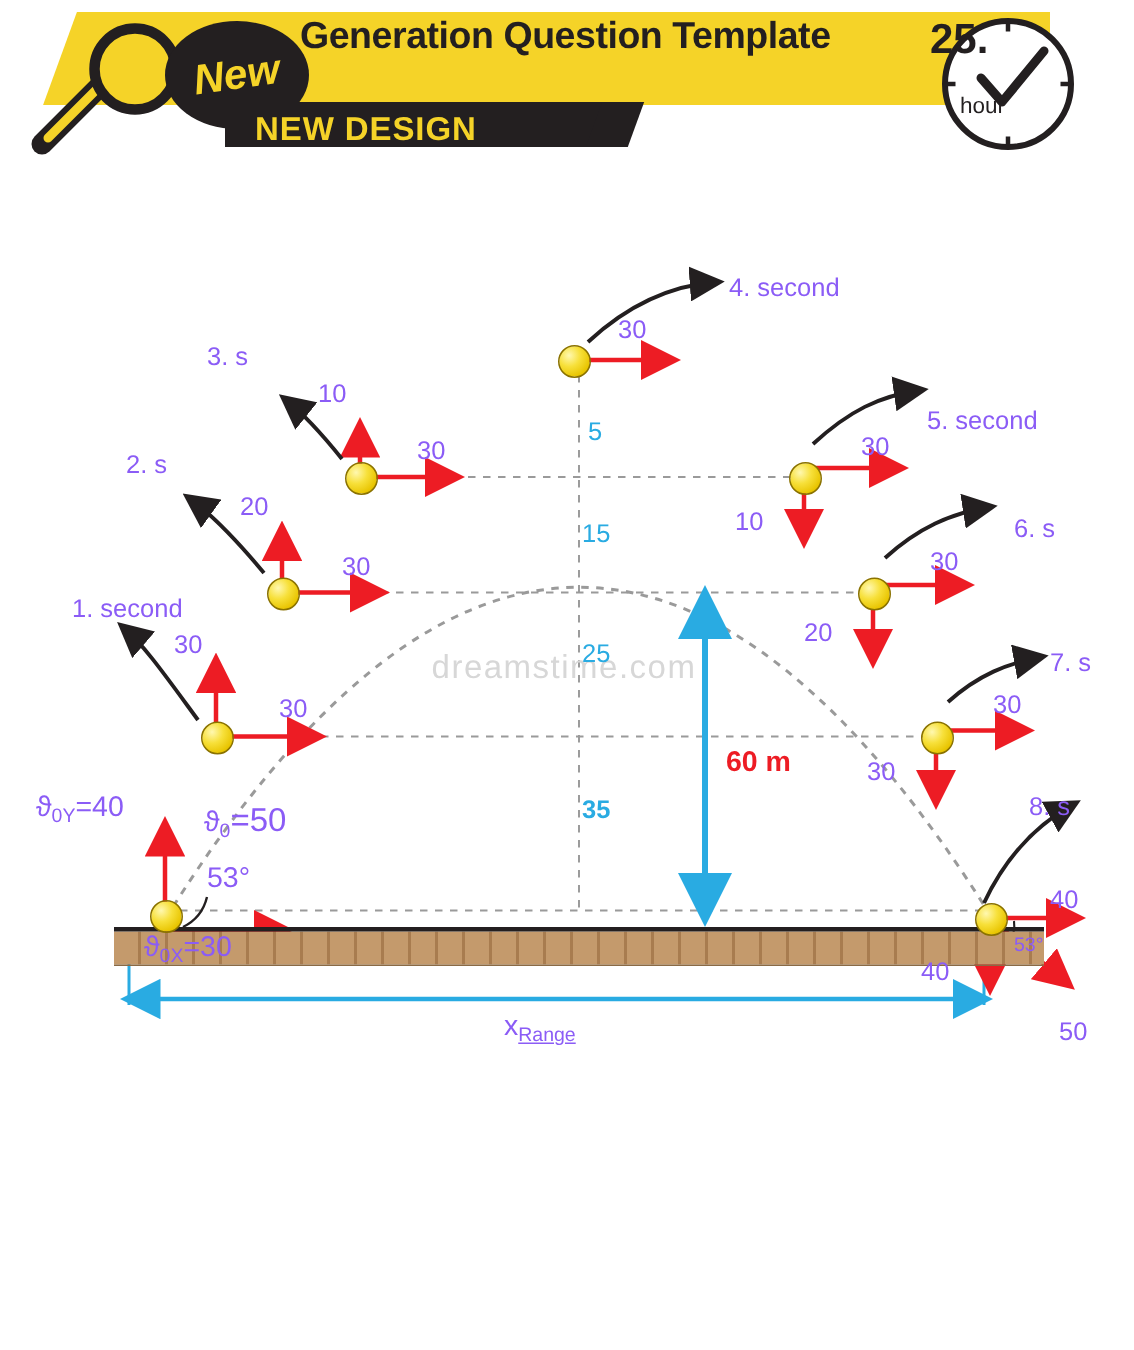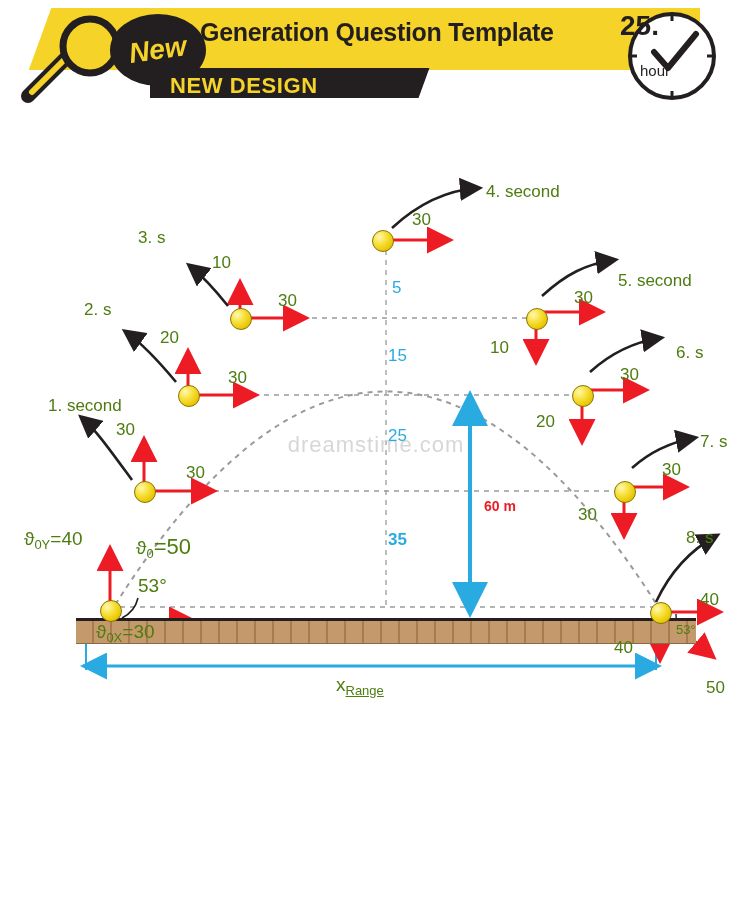--- a/index.html
+++ b/index.html
@@ -16,21 +16,21 @@
   .header{position:absolute;left:0;top:0;width:756px;height:110px;}
   .header-band{
     position:absolute;left:60px;top:8px;width:640px;height:62px;
     background:#f5d328;
   }
   .header-band-skew{
     position:absolute;left:40px;top:8px;width:60px;height:62px;
     background:#f5d328;transform:skewX(-20deg);
   }
   .header-title{
-    position:absolute;left:200px;top:18px;width:420px;
+    position:absolute;left:200px;top:10px;width:420px;
     font-size:25px;font-weight:bold;color:#231f20;
     letter-spacing:-0.3px;white-space:nowrap;
   }
   .header-sub-band{
     position:absolute;left:150px;top:68px;width:260px;height:30px;
     background:#231f20;
   }
   .header-sub-band:after{
     content:"";position:absolute;right:-14px;top:0;width:28px;height:30px;
     background:#231f20;transform:skewX(-20deg);
@@ -72,23 +72,23 @@
   .footer-choices{
     position:absolute;left:56px;top:24px;font-size:23px;font-weight:bold;color:#f5d328;
     letter-spacing:1px;
   }
   .footer-question{
     position:absolute;left:390px;top:22px;font-size:27px;font-weight:bold;color:#231f20;
   }
 
   
   .diagram{position:absolute;left:0;top:110px;width:756px;height:716px;}
-  .lbl{position:absolute;white-space:nowrap;color:#4d7c0f;font-size:17px;}
+  .lbl{position:absolute;white-space:nowrap;color:#8b5cf6;font-size:17px;}
   .lbl-blue{position:absolute;white-space:nowrap;color:#29abe2;font-size:17px;}
-  .lbl-red{position:absolute;white-space:nowrap;color:#ed1c24;font-size:14px;font-weight:bold;}
+  .lbl-red{position:absolute;white-space:nowrap;color:#ed1c24;font-size:19px;font-weight:bold;}
   .lbl-sm{font-size:13px;}
   .ball{
     position:absolute;width:20px;height:20px;border-radius:50%;
     background:radial-gradient(circle at 32% 30%, #fff8b0 0%, #f7e03a 38%, #e8c400 75%, #b99600 100%);
     border:1px solid #8a7200;
   }
   .ground{
     position:absolute;left:76px;top:508px;width:620px;height:22px;
     background:repeating-linear-gradient(90deg,#c49a6c 0px,#c49a6c 16px,#a87c4f 16px,#a87c4f 18px);
     border-top:3px solid #231f20;border-bottom:1px solid #8a6a45;

